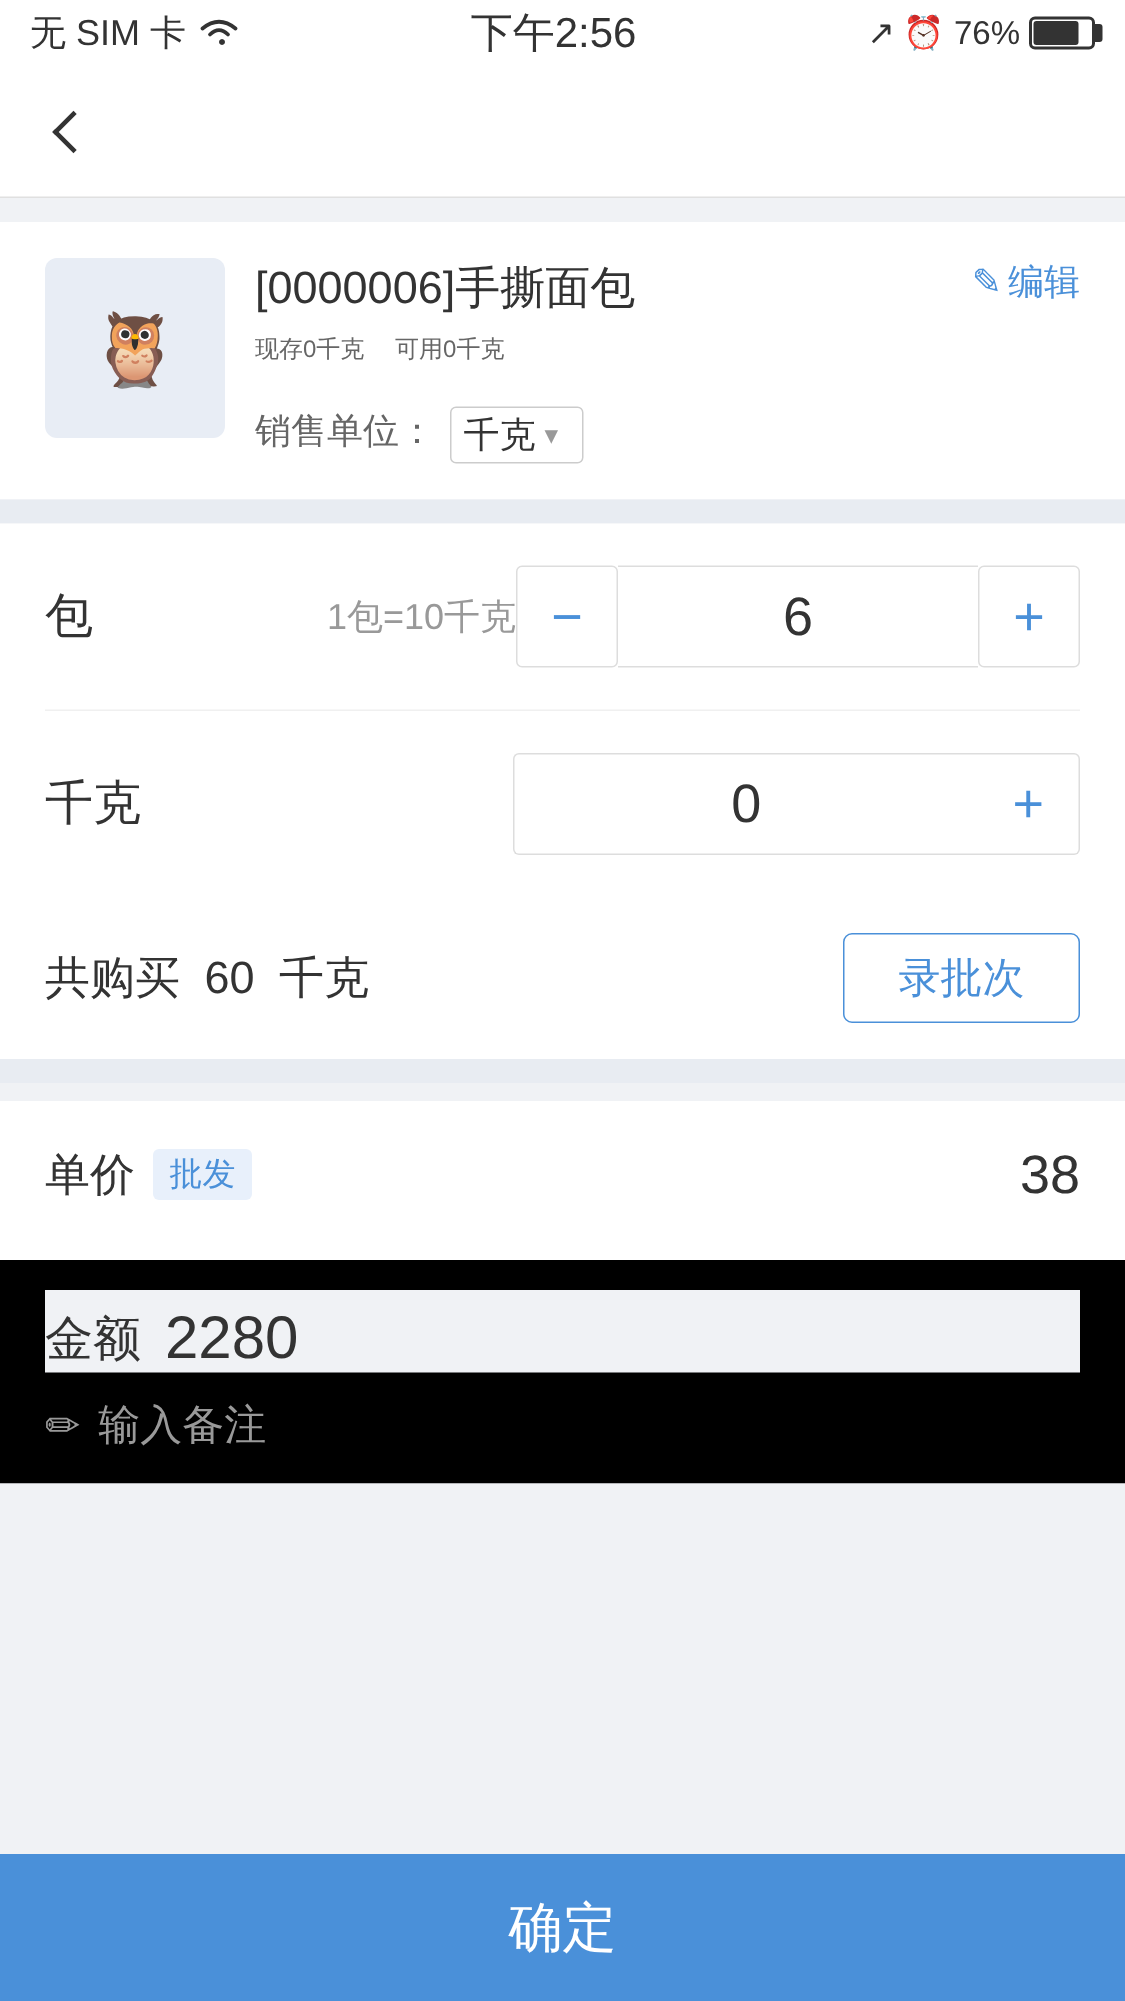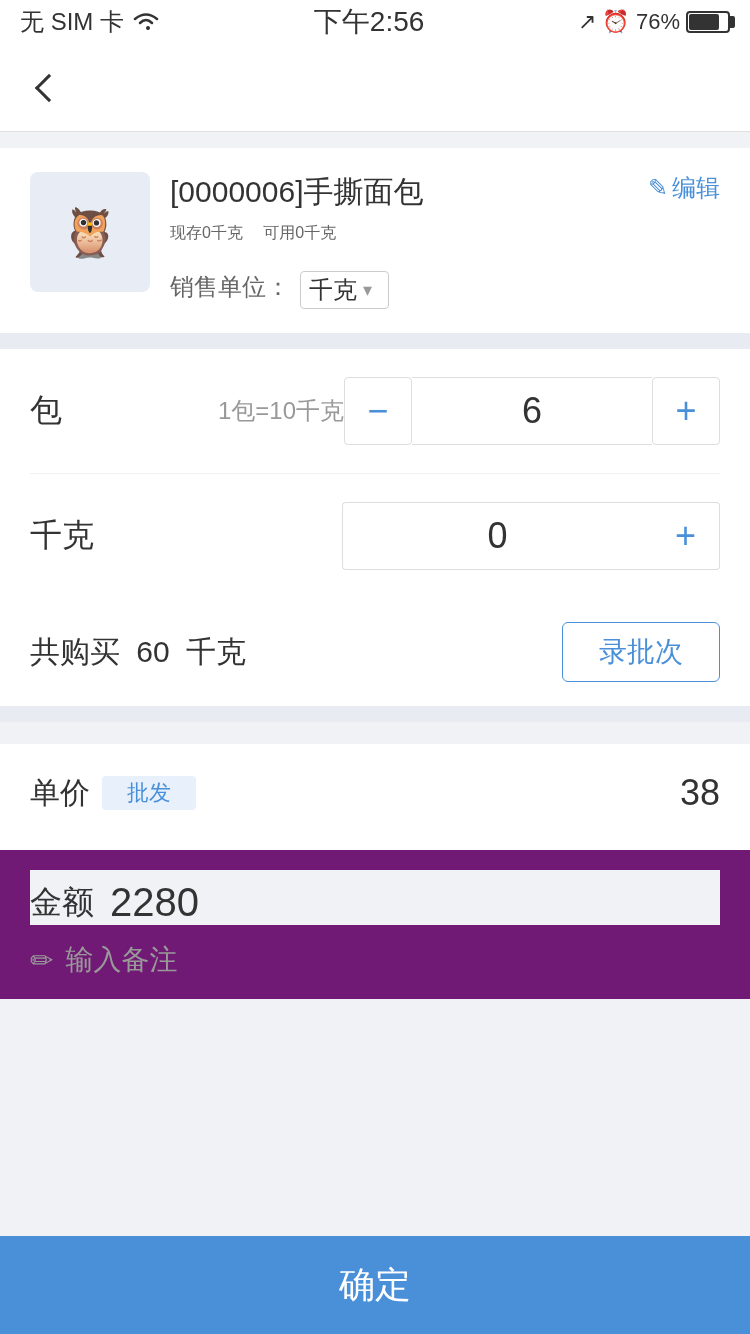--- a/index.html
+++ b/index.html
@@ -231,39 +231,39 @@
       padding: 10px 36px;
       font-size: 28px;
       cursor: pointer;
       background: #fff;
     }
 
     
     .price-section {
       background: #fff;
       padding: 28px 30px 20px;
-      margin-top: 22px;
+      margin-top: 12px;
     }
     .price-row {
       display: flex;
       align-items: center;
       justify-content: space-between;
       margin-bottom: 16px;
     }
     .price-left {
       display: flex;
       align-items: center;
       gap: 12px;
     }
     .price-label { font-size: 30px; color: #333; }
     .price-tag-batch {
       background: #e8f0fb;
       color: #4a90d9;
       font-size: 22px;
-      padding: 2px 25px;
+      padding: 2px 11px;
       border-radius: 4px;
     }
     .price-ref-btn {
       border: 1.5px solid #e8864a;
       color: #e8864a;
       border-radius: 4px;
       padding: 4px 14px;
       font-size: 24px;
       cursor: pointer;
       background: #fff;
@@ -408,21 +408,21 @@
 <div class="price-section">
   <div class="price-row">
     <div class="price-left">
       <span class="price-label">单价</span>
       <span class="price-tag-batch">批发</span>
     </div>
     <span class="price-value">38</span>
   </div>
 </div>
 
-<div style="background:#701a75; padding: 20px 30px 0 30px;">
+<div style="background:#000000; padding: 20px 30px 0 30px;">
   <div class="amount-row">
     <span class="amount-label">金额</span>
     <span class="amount-value">2280</span>
   </div>
   <div class="remark-row">
     <span class="remark-icon">✏</span>
     <span class="remark-text">输入备注</span>
   </div>
 </div>
 

